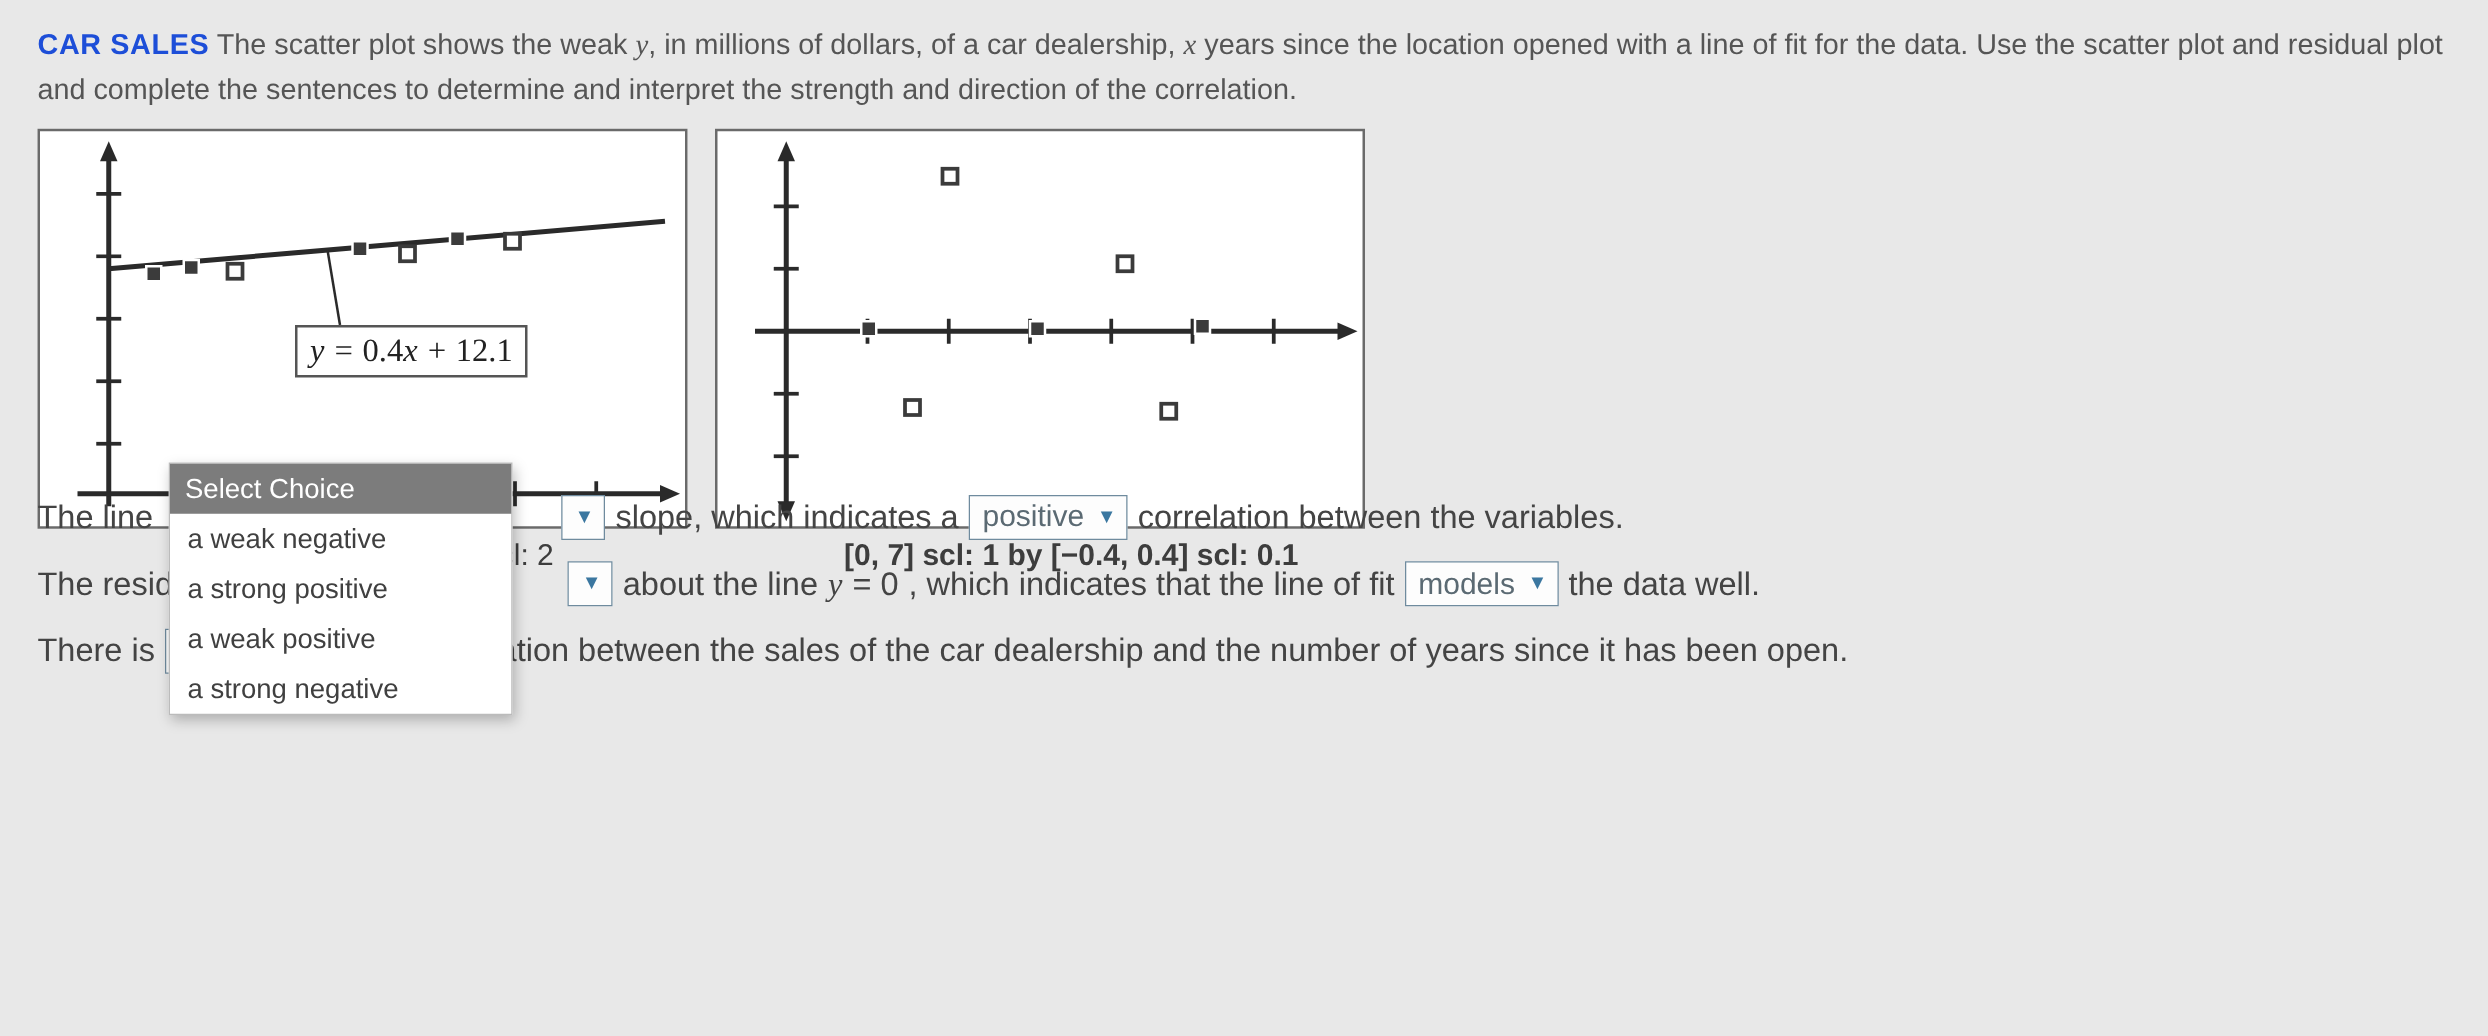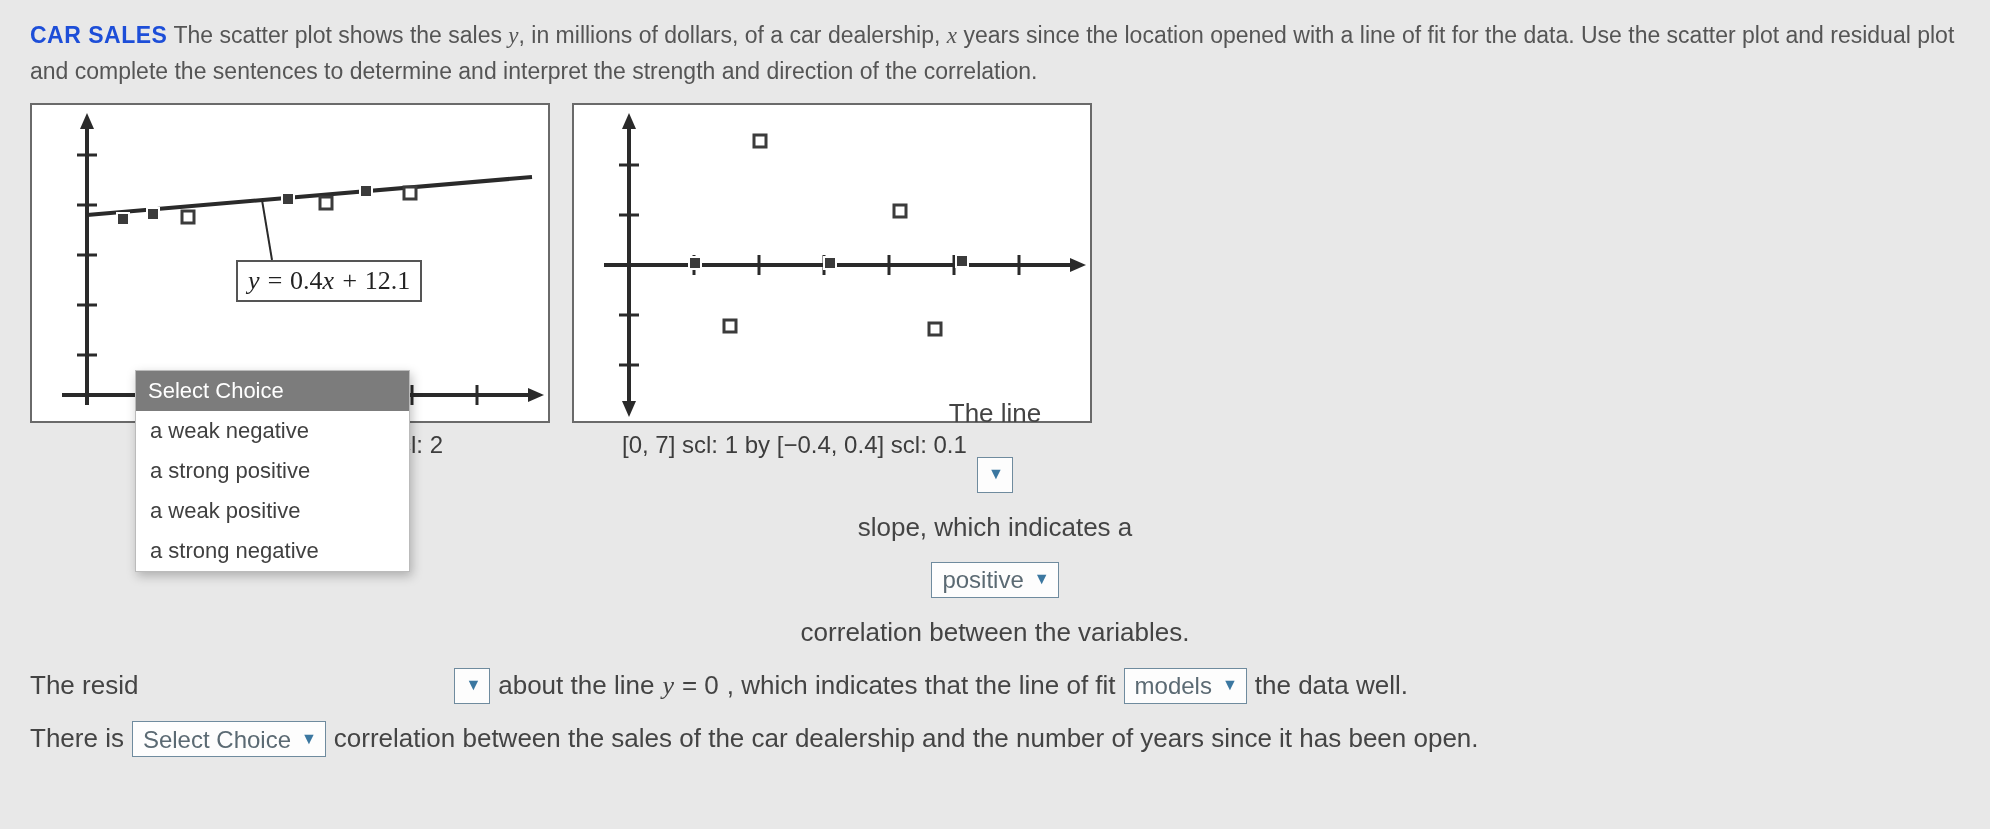--- a/index.html
+++ b/index.html
@@ -50,21 +50,21 @@
   .eq-tag .num { font-style: normal; }
 
   .scl-row {
     display: flex;
     gap: 22px;
     font-size: 24px;
     color: #3d3d3d;
     margin-bottom: 8px;
   }
   .scl-left  { width: 520px; text-align: center; padding-left: 250px; }
-  .scl-right { width: 520px; text-align: left; padding-left: 50px; }
+  .scl-right { width: 520px; text-align: center; padding-left: 50px; font-weight: bold; }
 
   .sentence-block { font-size: 26px; color: #444; line-height: 2.05; margin-top:-80px; position:relative; z-index:1;}
   .sentence-row { display: flex; align-items: center; flex-wrap: wrap; gap: 8px; }
 
   .sel {
     display: inline-flex;
     align-items: center;
     border: 1px solid #6f8b9e;
     background: #fdfdfd;
     padding: 2px 8px 2px 10px;
@@ -109,21 +109,21 @@
   .tick { stroke:#2a2a2a; stroke-width:3; }
   .arrow { fill:#2a2a2a; }
   .fitline { stroke:#2a2a2a; stroke-width:4; }
   .callout { stroke:#2a2a2a; stroke-width:2; fill:none; }
 </style>
 </head>
 <body>
 
 <p class="prompt">
   <b>CAR SALES</b>
-  <span>The scatter plot shows the sales </span><span class="mi">y</span><span>, in millions of dollars, of a car dealership, </span><span class="mi">x</span><span> years since the location opened with a line of fit for the data. Use the scatter plot and residual plot and complete the sentences to determine and interpret the strength and direction of the correlation.</span>
+  <span>The scatter plot shows the weak </span><span class="mi">y</span><span>, in millions of dollars, of a car dealership, </span><span class="mi">x</span><span> years since the location opened with a line of fit for the data. Use the scatter plot and residual plot and complete the sentences to determine and interpret the strength and direction of the correlation.</span>
 </p>
 
 <div class="plots-row">
 
   <div class="plot-box plot-scatter">
     <svg viewBox="0 0 520 320" width="520" height="320">
 
       <line class="axis" x1="55" y1="20" x2="55" y2="300"></line>
       <polygon class="arrow" points="55,8 48,24 62,24"></polygon>
 
@@ -201,21 +201,21 @@
 <div class="dropdown-open">
   <div class="hdr">Select Choice</div>
   <div class="opt">a weak negative</div>
   <div class="opt">a strong positive</div>
   <div class="opt">a weak positive</div>
   <div class="opt">a strong negative</div>
 </div>
 
 <div class="sentence-block">
 
-  <div class="sentence-row" style="margin-left:0;flex-direction:column;">
+  <div class="sentence-row" style="margin-left:0;">
     <span>The line</span>
     <span style="width:310px; display:inline-block;"></span>
     <span class="sel">
       <span class="chev">▼</span>
     </span>
     <span>slope, which indicates a</span>
     <span class="sel">
       <span>positive</span>
       <span class="chev">▼</span>
     </span>

